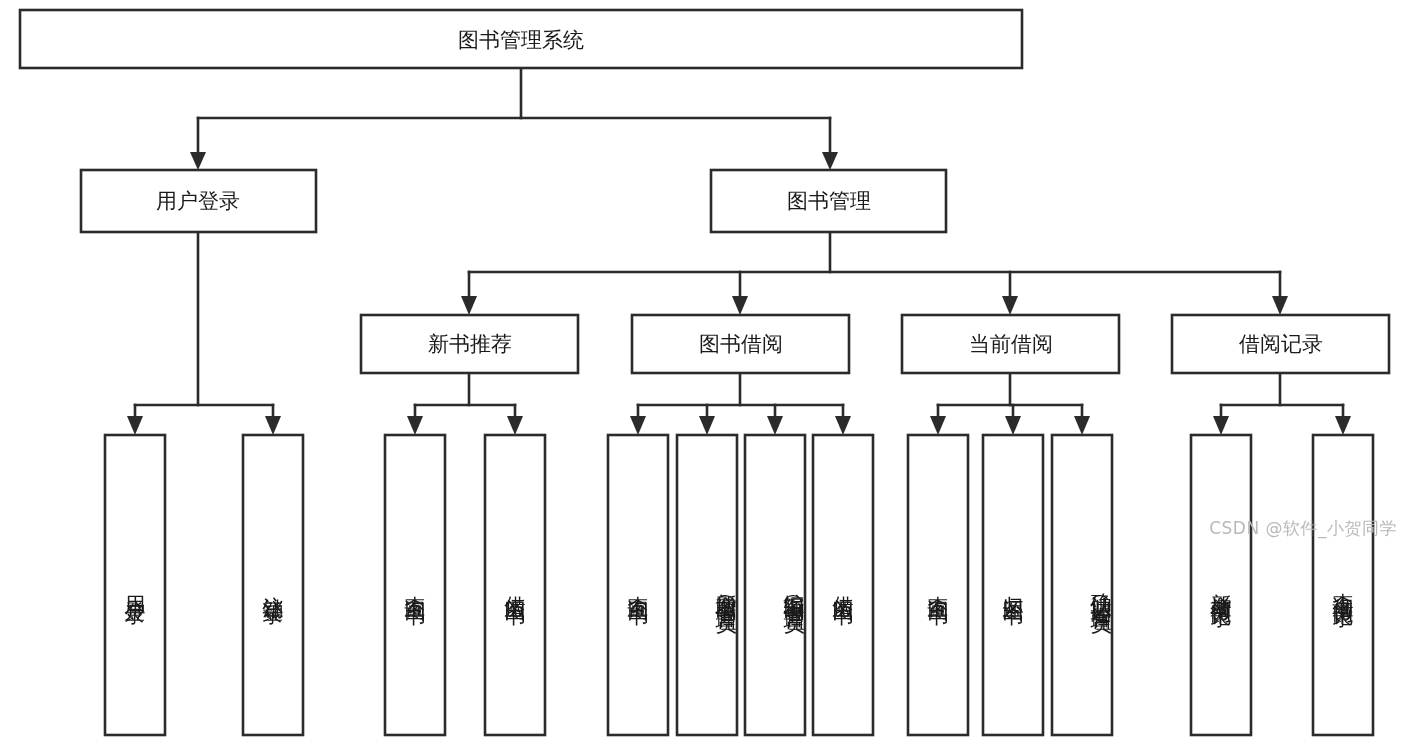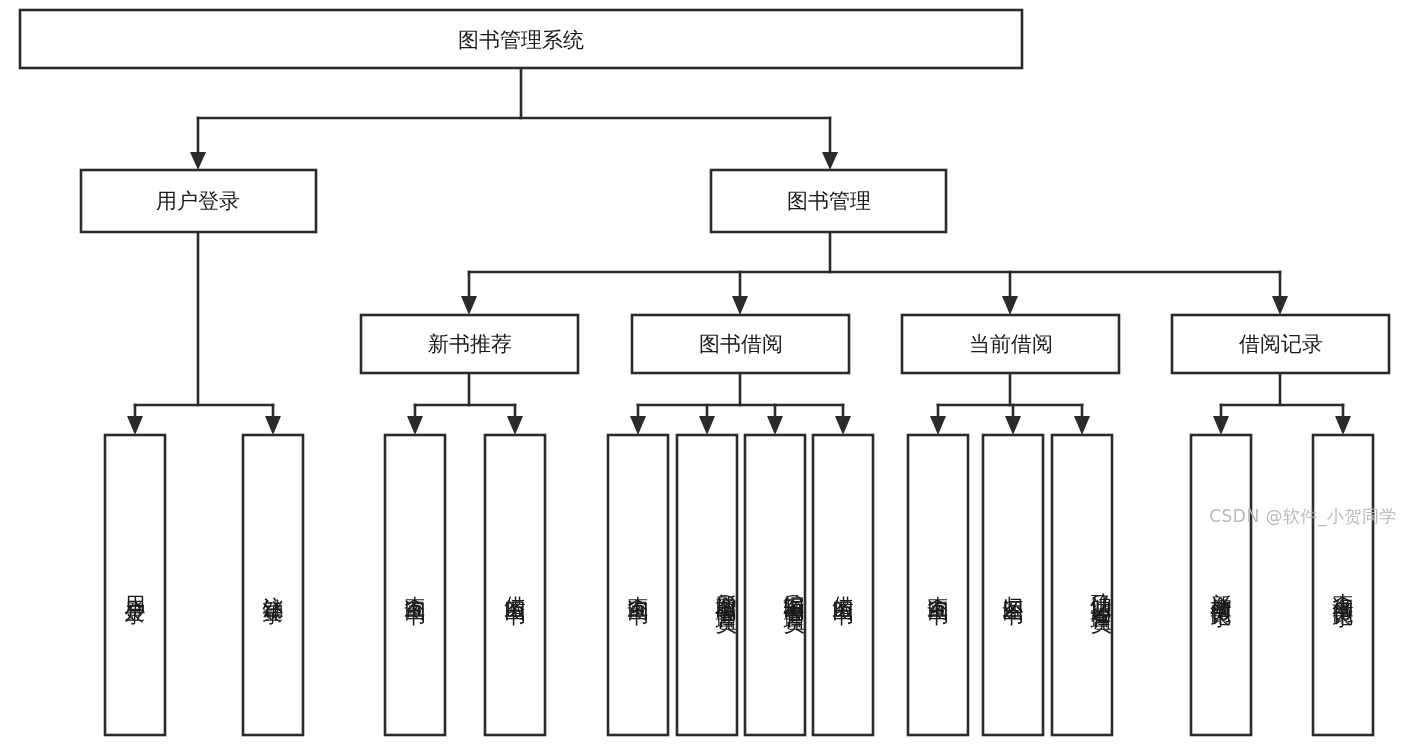--- a/index.html
+++ b/index.html
@@ -58,21 +58,21 @@
     line-height: 1.05;
     color: #1a1a1a;
     letter-spacing: 3px;
     text-align: center;
     white-space: nowrap;
     pointer-events: none;
   }
   .watermark {
     position: absolute;
     right: 8px;
-    bottom: 18px;
+    bottom: 6px;
     font-family: "DejaVu Sans", "Liberation Sans", sans-serif;
     font-size: 17px;
     color: #b9b9b9;
     white-space: nowrap;
     letter-spacing: 0.5px;
   }
 </style>
 </head>
 <body>
 

